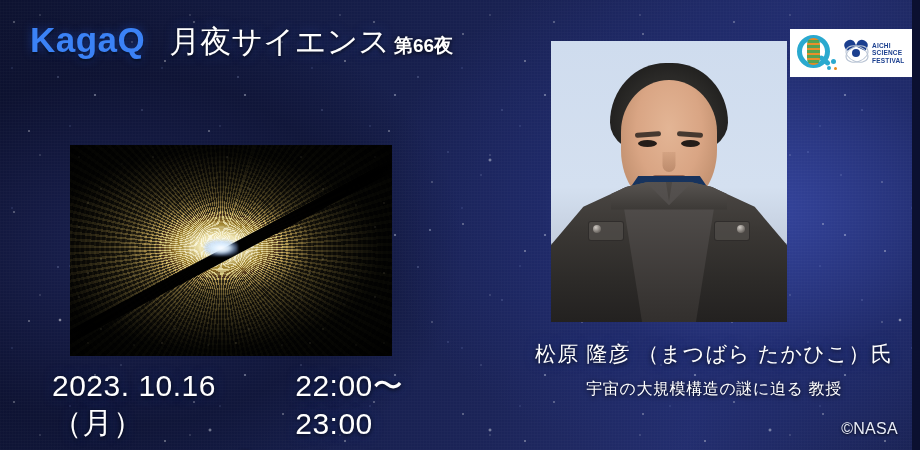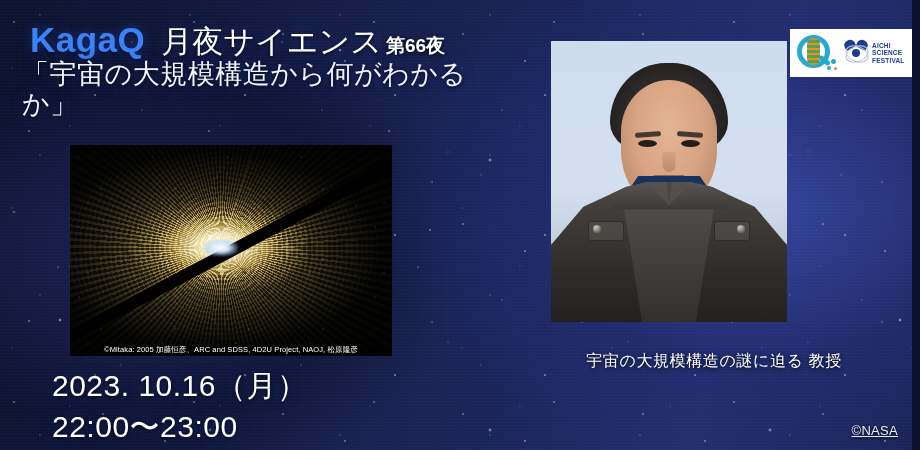--- a/index.html
+++ b/index.html
@@ -58,21 +58,21 @@
 
   
   #headline{position:absolute;left:0;top:22px;width:520px;}
   .title-row{display:flex;align-items:baseline;padding-left:30px;}
   .brand{
     font-size:35px;font-weight:700;color:#3b82f6;letter-spacing:.5px;
     text-shadow:0 0 10px rgba(24,58,140,.9),0 2px 3px rgba(0,0,0,.85);
     line-height:1;
   }
   .series{
-    font-size:31px;font-weight:500;color:#ffffff;margin-left:16px;line-height:1;
+    font-size:31px;font-weight:500;color:#ffffff;margin-left:24px;line-height:1;
     text-shadow:0 1px 4px rgba(0,0,0,.9),0 0 12px rgba(40,70,160,.7);
   }
   .night{
     font-size:19px;font-weight:600;color:#ffffff;margin-left:4px;line-height:1;
     text-shadow:0 1px 4px rgba(0,0,0,.9);
   }
   .sub1{
     margin:9px 0 0 0;padding-left:34px;font-size:27px;color:#f2f5ff;font-weight:400;
     letter-spacing:.5px;text-shadow:0 1px 5px rgba(0,0,0,.9),0 0 14px rgba(30,55,140,.8);
     line-height:1.12;
@@ -127,21 +127,21 @@
   }
   #cosmic-credit{
     position:absolute;left:0;right:0;bottom:-1px;
     font-size:7.5px;color:#ffffff;letter-spacing:.1px;text-align:center;
     padding:1px 0 2px;white-space:nowrap;
     text-shadow:0 1px 2px rgba(0,0,0,1);
   }
 
   
   #schedule{position:absolute;left:52px;top:366px;width:420px;}
-  .sched-row{display:flex;align-items:baseline;flex-direction:column;}
+  .sched-row{display:flex;align-items:baseline;}
   .sched-date{font-size:30px;color:#ffffff;font-weight:400;letter-spacing:.5px;
     text-shadow:0 1px 5px rgba(0,0,0,.95),0 0 12px rgba(30,55,140,.7);}
   .sched-time{font-size:30px;color:#ffffff;font-weight:400;letter-spacing:.5px;
     text-shadow:0 1px 5px rgba(0,0,0,.95),0 0 12px rgba(30,55,140,.7);}
   #zoom-note{margin-top:4px;padding-left:188px;font-size:16px;color:#ffffff;
     text-shadow:0 1px 4px rgba(0,0,0,.95);}
 
   
   #speaker-photo{
     position:absolute;left:551px;top:41px;width:236px;height:281px;
@@ -241,53 +241,51 @@
   #asf-text{font-size:6.5px;line-height:1.18;font-weight:700;color:#1b3f8f;letter-spacing:.2px;}
 
   
   #speaker-info{position:absolute;left:508px;top:340px;width:412px;text-align:center;}
   #speaker-name{font-size:21px;color:#ffffff;letter-spacing:1.2px;
     text-shadow:0 1px 5px rgba(0,0,0,.95),0 0 12px rgba(30,55,140,.7);}
   #speaker-affiliation{margin-top:11px;font-size:16px;color:#ffffff;letter-spacing:.6px;
     text-shadow:0 1px 5px rgba(0,0,0,.95);}
 
   #nasa-credit{
-    position:absolute;right:14px;bottom:12px;font-size:13px;color:#e8ecf8;
-    letter-spacing:.3px;text-shadow:0 1px 3px rgba(0,0,0,.9);text-decoration:underline;
+    position:absolute;right:14px;bottom:12px;font-size:16px;color:#e8ecf8;
+    letter-spacing:.3px;text-shadow:0 1px 3px rgba(0,0,0,.9);
   }
 </style>
 </head>
 <body>
 
 <div id="poster">
 
   <div class="stars s1"></div>
   <div class="stars s2"></div>
   <div class="stars s3"></div>
   <div class="grain"></div>
 
   <div id="headline">
     <div class="title-row">
       <span class="brand">KagaQ</span>
       <span class="series">月夜サイエンス</span>
       <span class="night">第66夜</span>
     </div>
-    <div class="sub2">「宇宙の大規模構造から何がわかるか」</div>
   </div>
 
   <div id="cosmic-figure">
     <div id="cosmic-image">
       <div class="cw-glow"></div>
       <div class="cw-filaments"></div>
       <div class="cw-speckle"></div>
       <div class="cw-slit"></div>
       <div class="cw-core"></div>
       <div class="cw-vignette"></div>
     </div>
-    <div id="cosmic-credit">©Mitaka: 2005 加藤恒彦、ARC and SDSS, 4D2U Project, NAOJ, 松原隆彦</div>
   </div>
 
   <div id="schedule">
     <div class="sched-row">
       <span class="sched-date">2023. 10.16（月）</span>
       <span class="sched-time">22:00〜23:00</span>
     </div>
     <div id="zoom-note">Zoomミーティング</div>
   </div>
 
@@ -339,18 +337,19 @@
       </div>
       <div id="asf-text">
         <div>AICHI</div>
         <div>SCIENCE</div>
         <div>FESTIVAL</div>
       </div>
     </div>
   </div>
 
   <div id="speaker-info">
+    <div id="speaker-name">松原 隆彦 （まつばら たかひこ）氏</div>
     <div id="speaker-affiliation">宇宙の大規模構造の謎に迫る 教授</div>
   </div>
 
   <div id="nasa-credit">©NASA</div>
 
 </div>
 
 </body></html>

